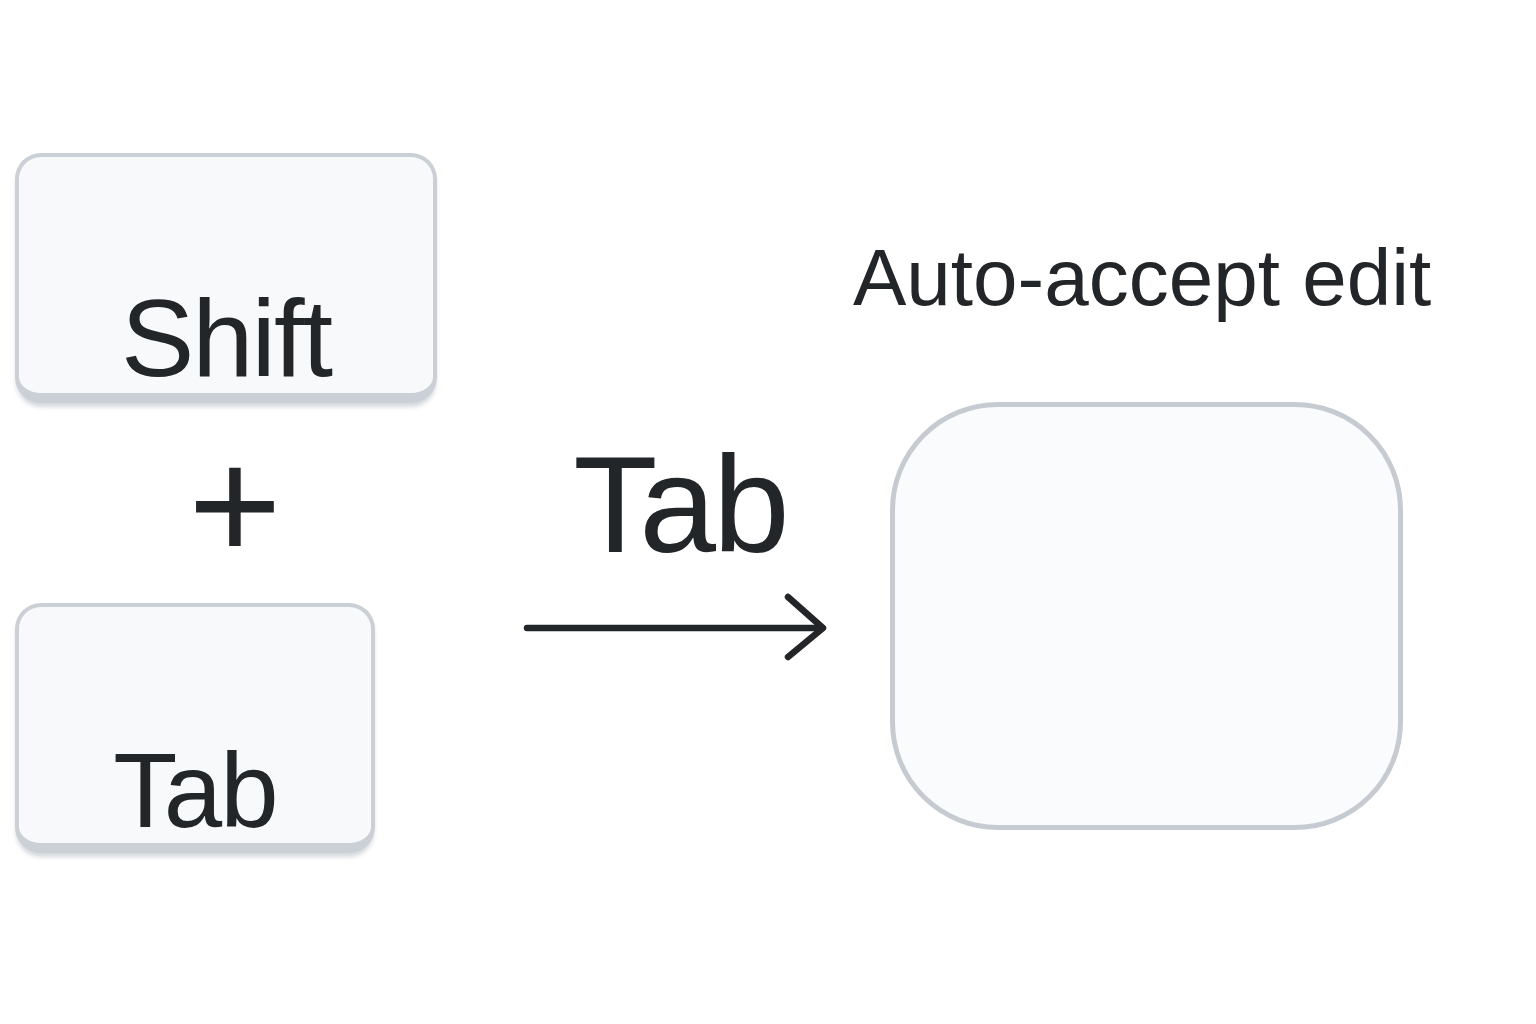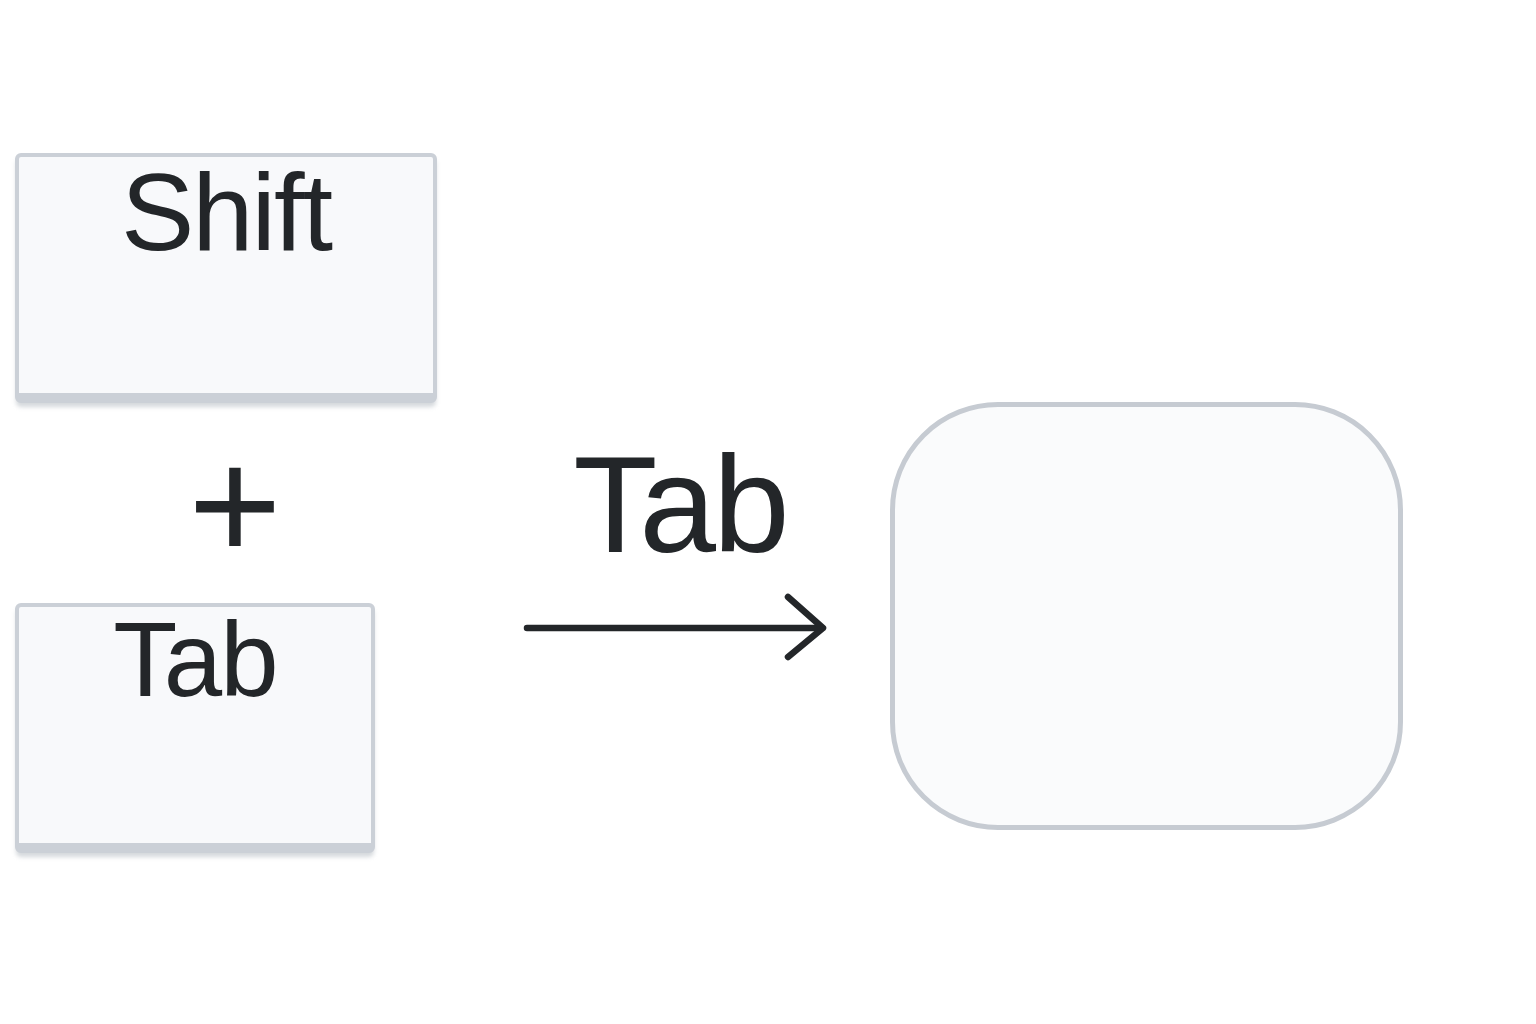--- a/index.html
+++ b/index.html
@@ -19,23 +19,23 @@
     overflow:hidden;
     font-family:"Liberation Sans", sans-serif;
     color:var(--ink);
   }
   .key{
     position:absolute;
     box-sizing:border-box;
     background:var(--key-fill);
     border:4px solid var(--key-border);
     border-bottom:10px solid var(--key-border);
-    border-radius:6px;
+    border-radius:26px;
     box-shadow:0 5px 4px -1px rgba(145,154,165,0.38);
-    display:flex;align-items:flex-start;justify-content:center;
+    display:flex;align-items:flex-end;justify-content:center;
   }
   .key-shift{left:15px;top:153px;width:422px;height:250px;}
   .key-tab{left:15px;top:603px;width:360px;height:250px;}
   .key-label{
     font-size:110px;
     letter-spacing:-2px;
     color:var(--ink);
     line-height:1;
   }
   .key-tab .key-label{font-size:105px;}
@@ -92,16 +92,17 @@
     <span class="key-label">Tab</span>
   </div>
 
   <div class="transition-label">Tab</div>
 
   <svg class="arrow" viewBox="0 0 320 80" aria-hidden="true">
     <line x1="7" y1="38" x2="299" y2="38" stroke="#232629" stroke-width="6.5" stroke-linecap="round"></line>
     <polyline points="268,7 303,38 268,67" fill="none" stroke="#232629" stroke-width="6.5" stroke-linecap="round" stroke-linejoin="round"></polyline>
   </svg>
 
+  <div class="result-label">Auto-accept edit</div>
 
   <div class="result-box"></div>
 
 </div>
 
 </body></html>

